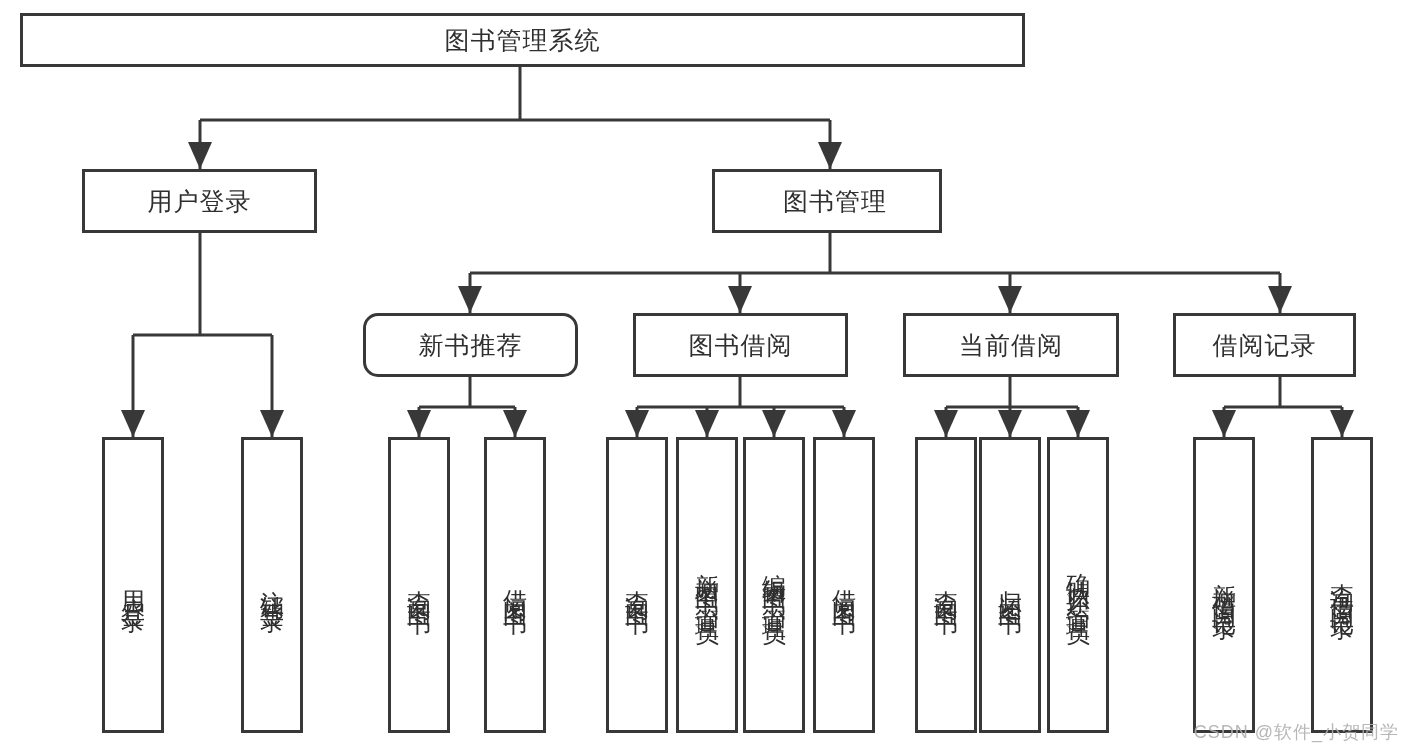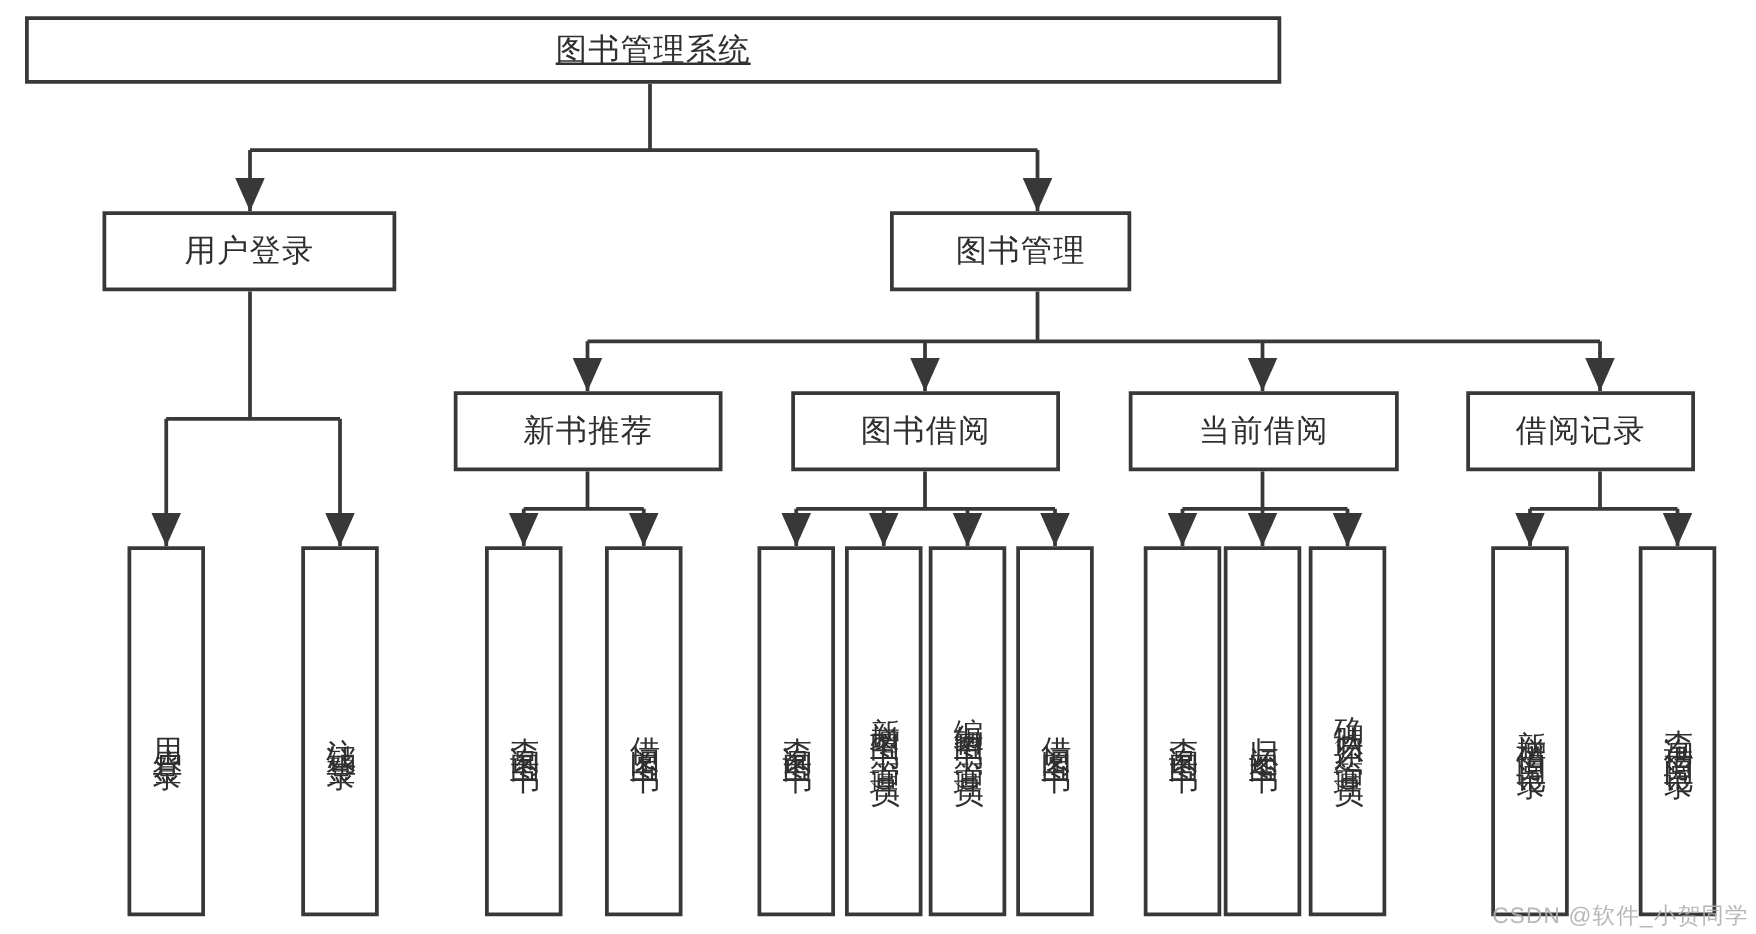--- a/index.html
+++ b/index.html
@@ -66,26 +66,26 @@
     <line class="wire" marker-end="url(#ah)" x1="844" y1="407" x2="844" y2="437"></line>
 
     <line class="wire" marker-end="url(#ah)" x1="946" y1="407" x2="946" y2="437"></line>
     <line class="wire" marker-end="url(#ah)" x1="1010" y1="407" x2="1010" y2="437"></line>
     <line class="wire" marker-end="url(#ah)" x1="1078" y1="407" x2="1078" y2="437"></line>
 
     <line class="wire" marker-end="url(#ah)" x1="1224" y1="407" x2="1224" y2="437"></line>
     <line class="wire" marker-end="url(#ah)" x1="1342" y1="407" x2="1342" y2="437"></line>
   </svg>
 
-  <div class="box" style="left:20px;top:13px;width:1005px;height:54px;text-decoration:underline;">图书管理系统</div>
+  <div class="box" style="left:20px;top:13px;width:1005px;height:54px;">图书管理系统</div>
 
   <div class="box" style="left:82px;top:169px;width:235px;height:64px;">用户登录</div>
-  <div class="box" style="left:712px;top:169px;width:193px;height:64px;padding-left:16px;">图书管理</div>
+  <div class="box" style="left:712px;top:169px;width:230px;height:64px;padding-left:16px;">图书管理</div>
 
-  <div class="box" style="left:363px;top:313px;width:215px;height:64px;">新书推荐</div>
+  <div class="box" style="left:363px;top:313px;width:215px;height:64px;border-radius:15px;">新书推荐</div>
   <div class="box" style="left:633px;top:313px;width:215px;height:64px;">图书借阅</div>
   <div class="box" style="left:903px;top:313px;width:216px;height:64px;">当前借阅</div>
   <div class="box" style="left:1173px;top:313px;width:183px;height:64px;">借阅记录</div>
 
   <div class="box leaf" style="left:102px;top:437px;width:62px;height:296px;">用户登录</div>
   <div class="box leaf" style="left:241px;top:437px;width:62px;height:296px;">注销登录</div>
 
   <div class="box leaf" style="left:388px;top:437px;width:62px;height:296px;">查询图书</div>
   <div class="box leaf" style="left:484px;top:437px;width:62px;height:296px;">借阅图书</div>
 

